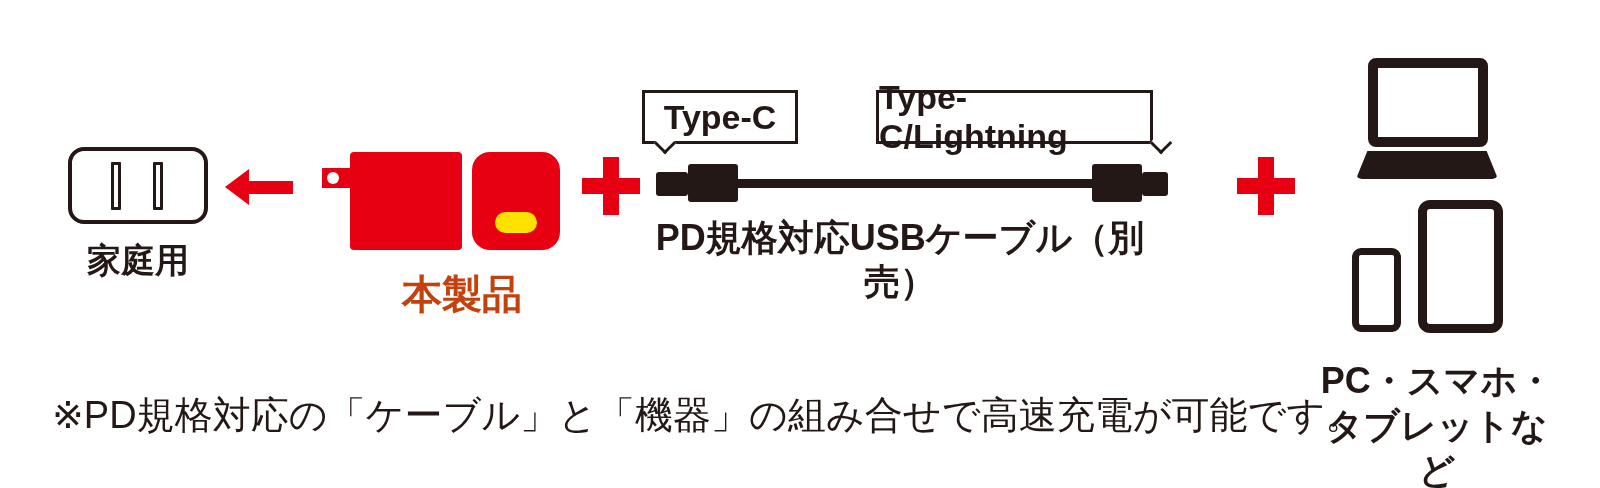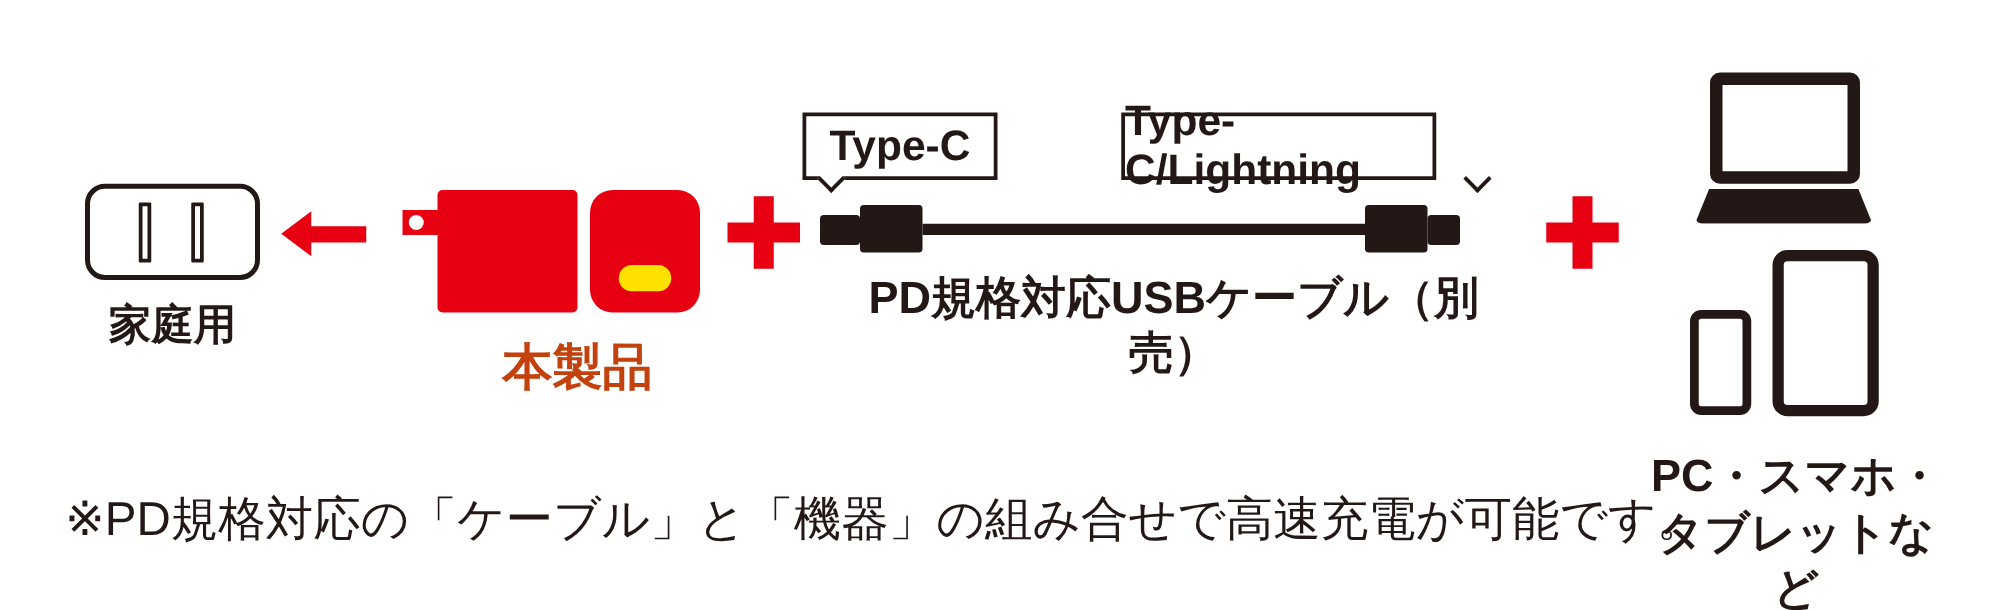--- a/index.html
+++ b/index.html
@@ -38,34 +38,34 @@
   .plus{width:58px;height:58px;}
   .plus-1{left:582px;top:157px;} .plus-2{left:1237px;top:157px;}
   .plus .h{position:absolute;left:0;top:21px;width:58px;height:16px;background:#E60012;}
   .plus .v{position:absolute;left:21px;top:0;width:16px;height:58px;background:#E60012;}
 
   
   .callout{top:90px;height:54px;background:#fff;border:3px solid #231815;box-sizing:border-box;
     display:flex;align-items:center;justify-content:center;
     font-size:34px;font-weight:bold;letter-spacing:0;}
   .callout-l{left:642px;width:156px;}
-  .callout-r{left:897px;width:252px;justify-content:flex-end;}
+  .callout-r{left:876px;width:277px;justify-content:flex-end;}
   .tail{position:absolute;bottom:-10px;width:16px;height:16px;background:#fff;
     border-left:3px solid #231815;border-bottom:3px solid #231815;
     transform:rotate(-45deg);box-sizing:border-box;}
   .tail-l{left:12px;} .tail-r{left:274px;}
 
   
   .cable-part{background:#231815;}
   .tip-l{left:656px;top:172px;width:32px;height:24px;border-radius:3px;}
   .body-l{left:688px;top:164px;width:50px;height:38px;border-radius:3px;}
   .cord{left:738px;top:179px;width:356px;height:9px;}
   .body-r{left:1092px;top:164px;width:50px;height:38px;border-radius:3px;}
   .tip-r{left:1142px;top:172px;width:26px;height:24px;border-radius:3px;}
-  .cable-caption{left:689px;top:216px;width:500px;text-align:center;
+  .cable-caption{left:650px;top:216px;width:500px;text-align:center;
     font-size:36px;font-weight:600;line-height:44px;}
 
   
   .laptop-screen{left:1368px;top:58px;width:120px;height:89px;background:#fff;
     border:10px solid #231815;border-radius:8px;box-sizing:border-box;}
   .laptop-base{left:1356px;top:151px;width:142px;height:28px;background:#231815;
     clip-path:polygon(8% 0,92% 0,100% 100%,0 100%);border-radius:0 0 6px 6px;}
   .tablet{left:1418px;top:200px;width:85px;height:133px;background:#fff;
     border:9px solid #231815;border-radius:12px;box-sizing:border-box;}
   .phone{left:1352px;top:248px;width:49px;height:84px;background:#fff;

